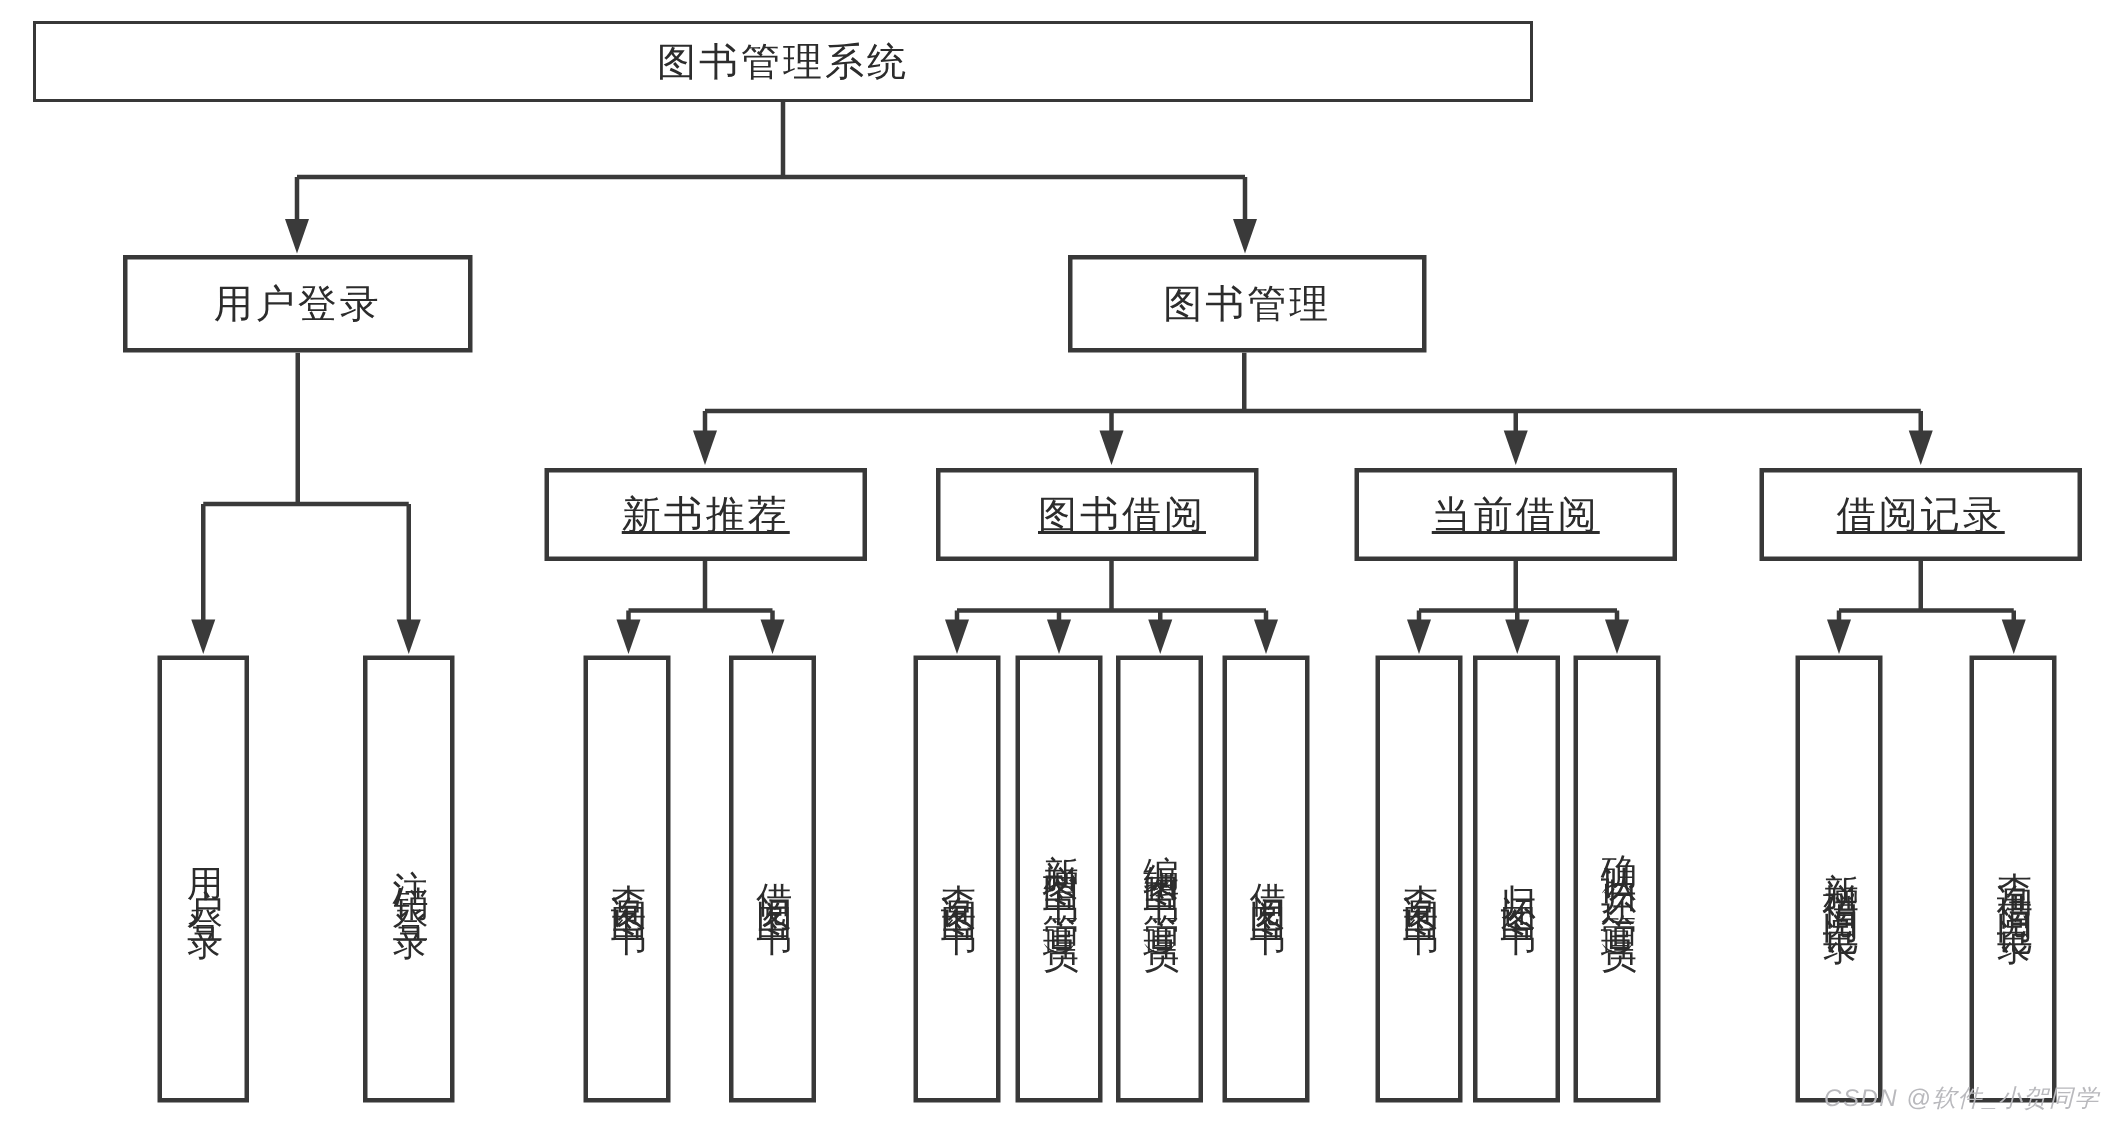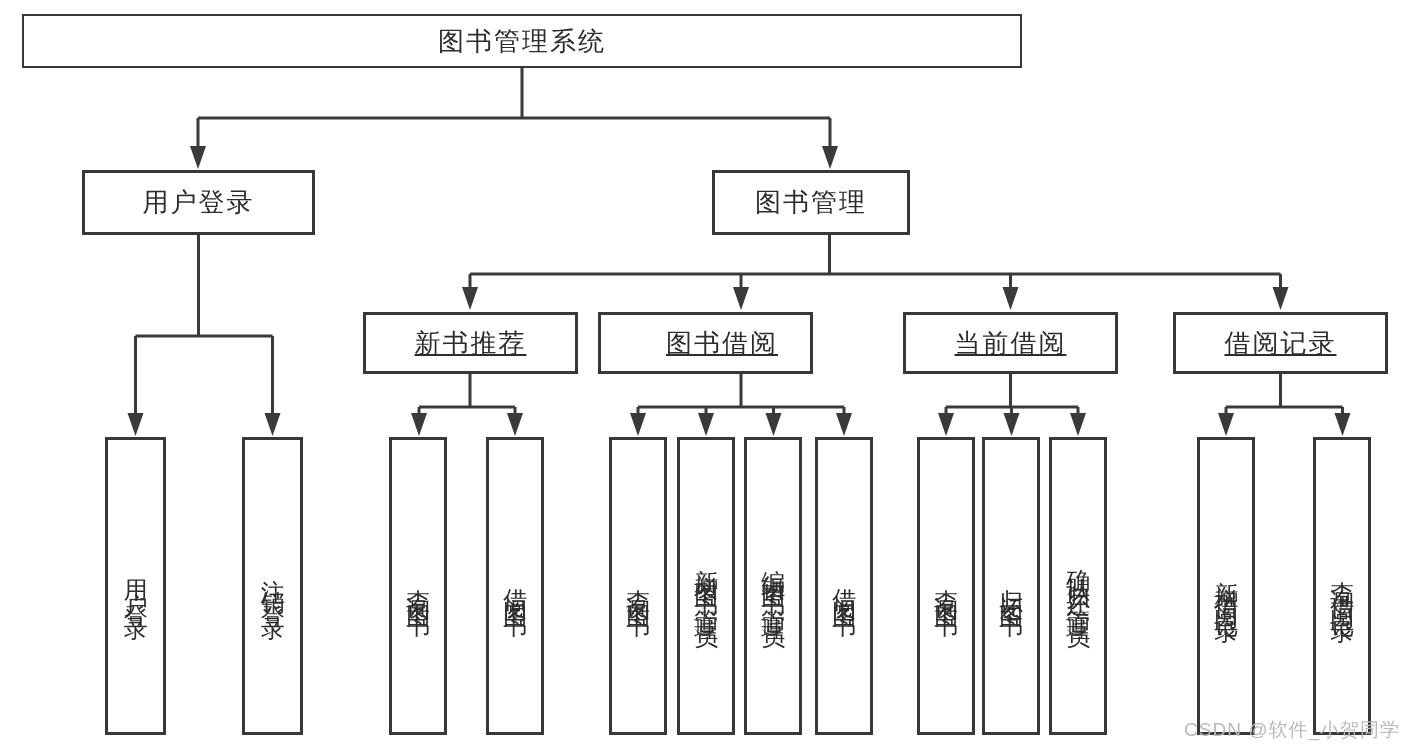--- a/index.html
+++ b/index.html
@@ -29,24 +29,24 @@
     display:flex;align-items:center;justify-content:center;
   }
   .hlabel{
     font-size:26px;
     letter-spacing:2px;
     white-space:nowrap;
     color:var(--text);
   }
   .root-box{left:22px;top:14px;width:1000px;height:54px;border-width:2px;text-align:center;}
   .l2-left{left:82px;top:170px;width:233px;height:65px;}
-  .l2-right{left:712px;top:170px;width:198px;height:65px;}
+  .l2-right{left:712px;top:170px;width:239px;height:65px;}
   .l3{top:312px;width:215px;height:62px;text-decoration:underline;}
   .l3-a{left:363px;}
-  .l3-b{left:598px;padding-left:33px;}
+  .l3-b{left:624px;padding-left:33px;}
   .l3-c{left:903px;}
   .l3-d{left:1173px;}
   .vbox{top:437px;width:58px;height:298px;}
   .vlabel{
     writing-mode:vertical-rl;
     text-orientation:mixed;
     font-size:24px;
     line-height:1.1;
     letter-spacing:8px;
     white-space:nowrap;
@@ -62,25 +62,26 @@
   .g3c{left:744px;}
   .g3d{left:815px;}
   .g4a{left:917px;}
   .g4b{left:982px;}
   .g4c{left:1049px;}
   .g5a{left:1197px;}
   .g5b{left:1313px;}
   .watermark{
     position:absolute;
     right:5px;bottom:4px;
-    font-size:19px;
+    font-size:16px;
     letter-spacing:1px;
     color:var(--watermark);
     z-index:10;
     white-space:nowrap;
+    font-style:italic;
   }
 </style>
 </head>
 <body>
 
 <div id="canvas">
 
   <svg id="connectors" viewBox="0 0 1405 747" xmlns="http://www.w3.org/2000/svg">
 
     <path class="cline" d="M522 68 V118 M198 118 H830 M198 118 V150 M830 118 V150"></path>

